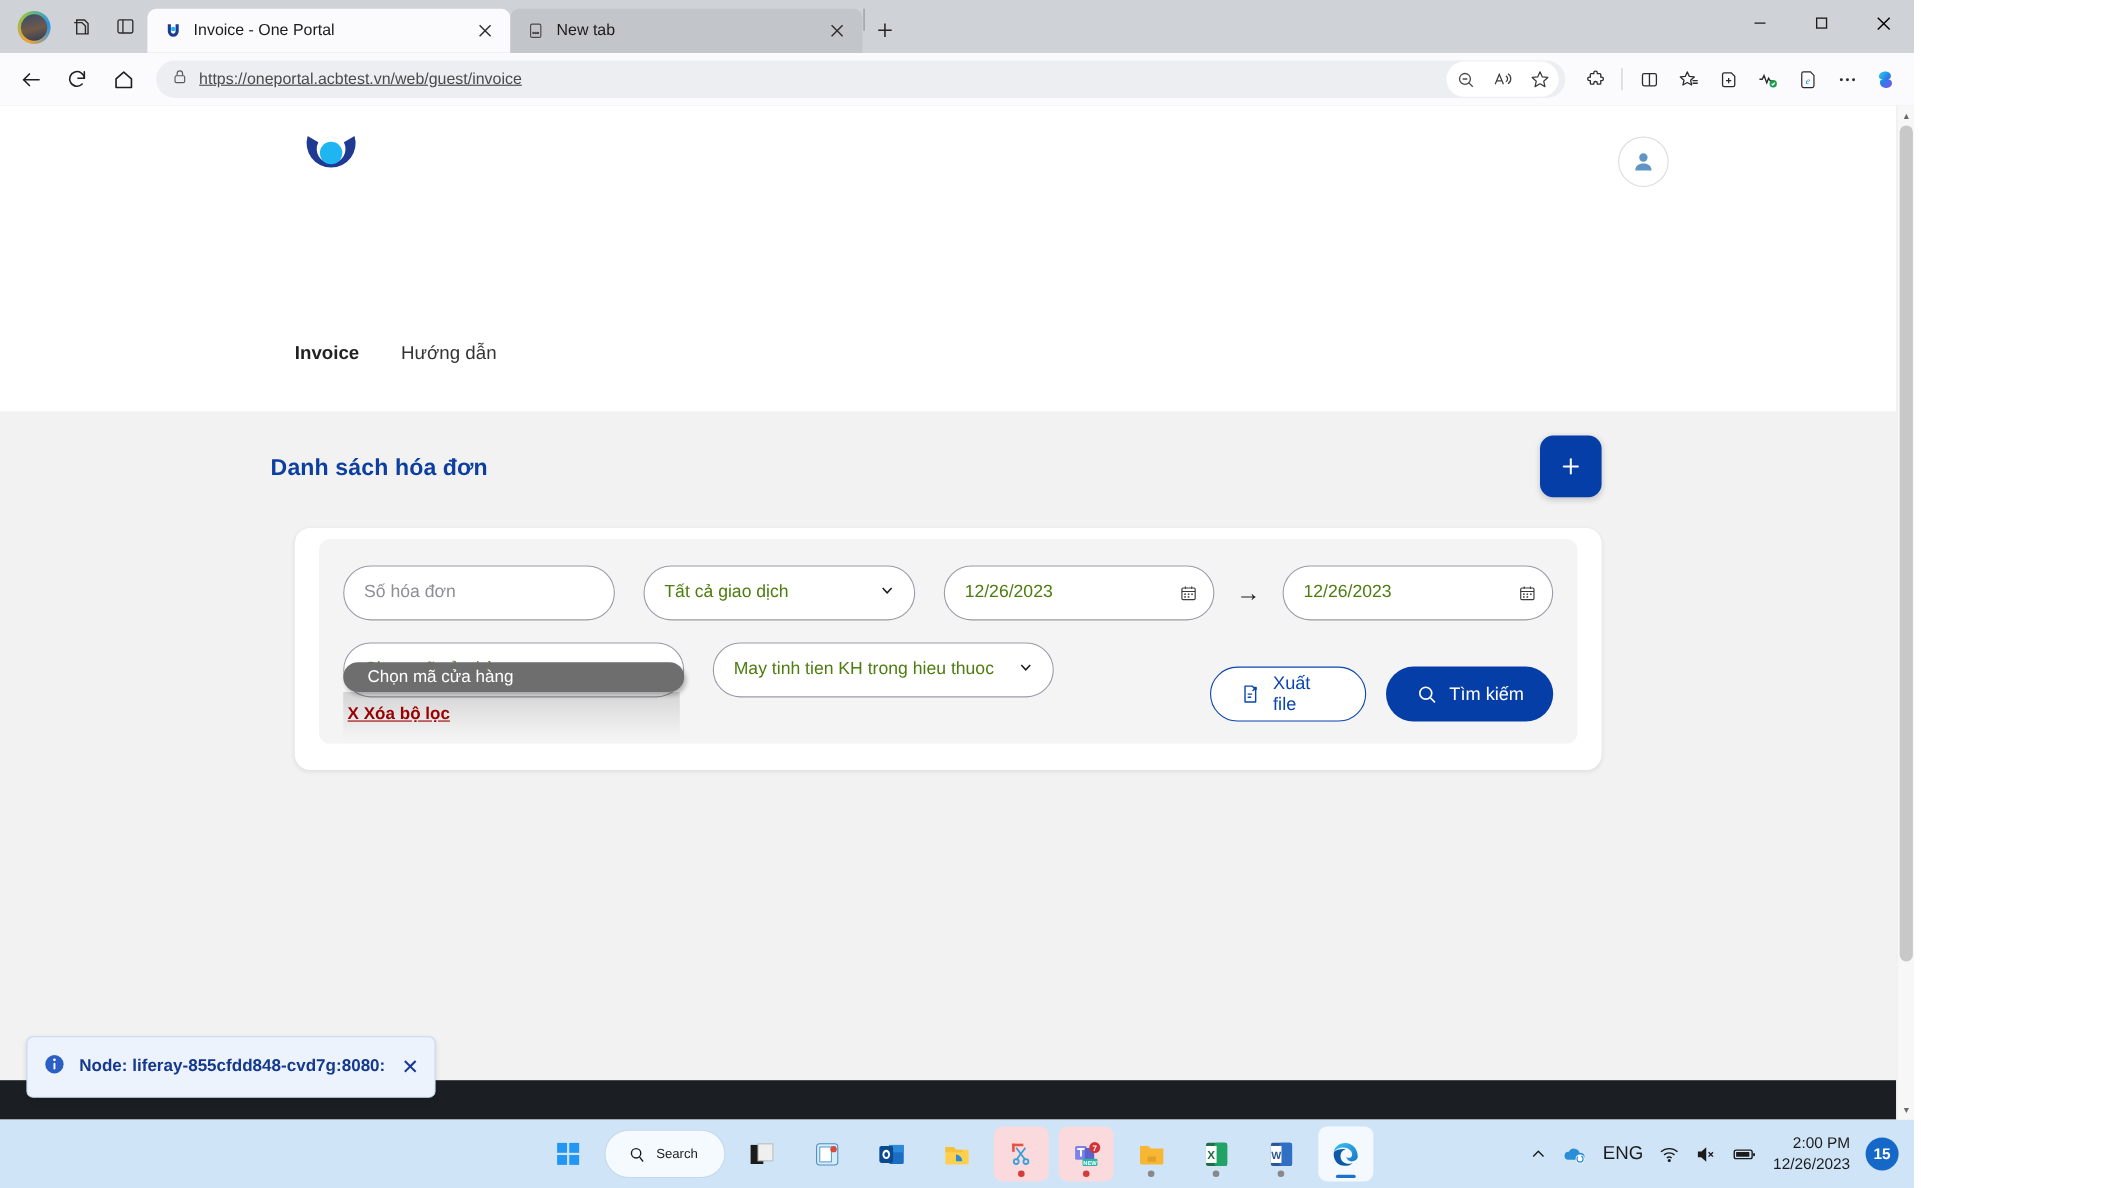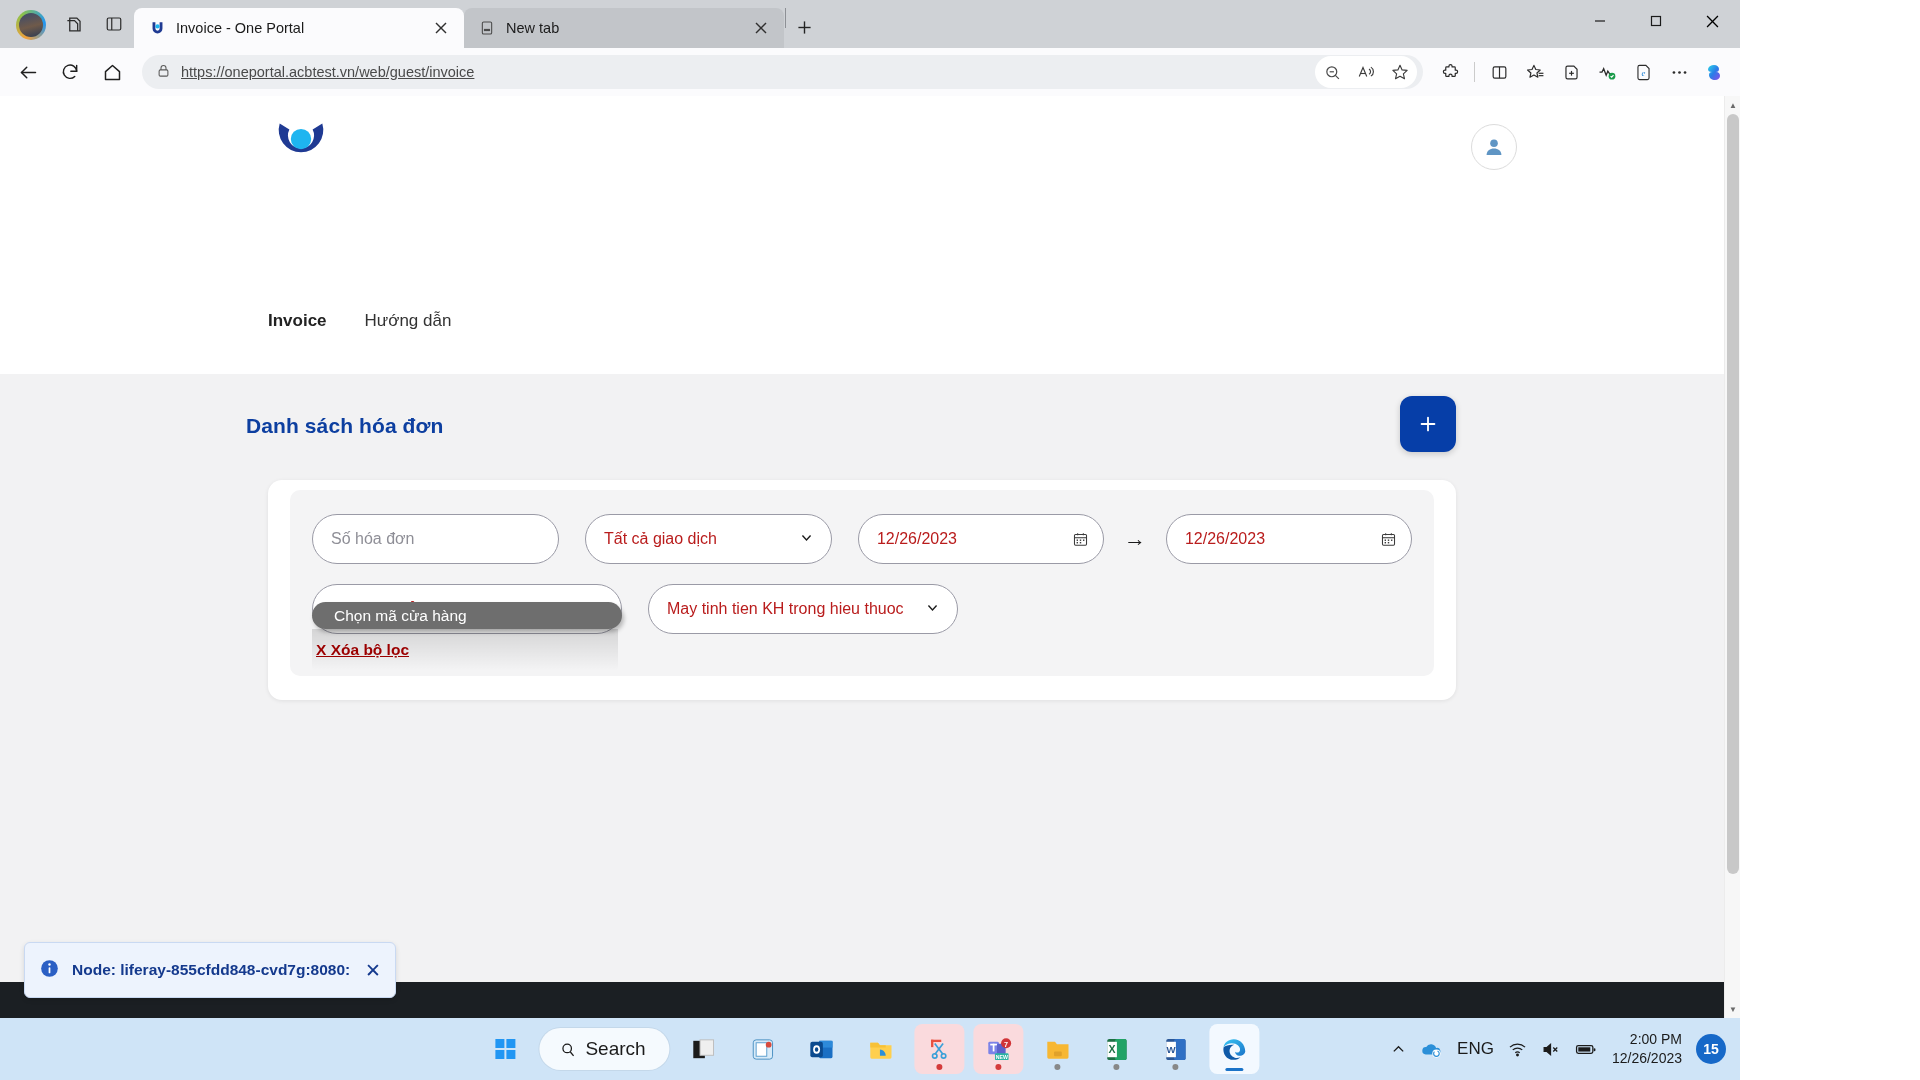--- a/index.html
+++ b/index.html
@@ -106,21 +106,21 @@
     padding: 10px 22px 24px 22px;
   }
   .filterbox { background: #f4f4f5; border-radius: 10px; padding: 24px 22px 22px 22px; position:relative; }
 
   .frow { display: flex; align-items: center; gap: 26px; margin-bottom: 20px; }
   .frow:last-child { margin-bottom: 0; }
 
   .fld {
     height: 50px; border: 1px solid #9a9aa6; border-radius: 25px;
     background: #fff; display: flex; align-items: center;
-    padding: 0 18px; font-size: 16px; color: #b91c1c; position: relative;
+    padding: 0 18px; font-size: 16px; color: #4d7c0f; position: relative;
   }
   .fld.ph { color: #8e8e96; }
   .fld.w310 { width: 310px; }
   .fld.w310 .caret { margin-left:auto; }
   .fld.w295 { width: 310px; }
   .fld.date { width: 310px; padding-right: 14px; }
   .fld .val { white-space: nowrap; overflow:hidden; text-overflow:ellipsis; }
   .cal-ico { margin-left: auto; display:flex;align-items:center; }
   .arrow-between { font-size: 22px; color: #1b1b1b; margin: 0 -6px; }
 
@@ -177,21 +177,21 @@
   }
   .tb-center { position:absolute; left:50%; transform: translateX(-50%); display:flex; align-items:center; gap: 9px; }
   .tb-app { width: 50px;height:50px;border-radius:8px;display:flex;align-items:center;justify-content:center;cursor:pointer;position:relative; }
   .tb-app.hl { background: #fadadd; }
   .dot { position:absolute;bottom:4px;left:50%;transform:translateX(-50%);width:6px;height:6px;border-radius:50%; }
   .dot.red { background:#d43b3b; }
   .dot.grey { background:#888; }
   .bar-active { position:absolute;bottom:3px;left:50%;transform:translateX(-50%);width:18px;height:3px;border-radius:2px;background:#1a73c8; }
   .searchpill {
     height: 42px; background: #f5fafe; border-radius: 21px; display:flex; align-items:center;
-    gap: 9px; padding: 0 24px 0 20px; font-size: 19px; color:#1b1b1b; cursor:pointer;
+    gap: 9px; padding: 0 24px 0 20px; font-size: 12px; color:#1b1b1b; cursor:pointer;
     box-shadow: 0 0 0 1px rgba(0,0,0,.05);
   }
   .tray { position:absolute; right: 14px; display:flex; align-items:center; gap: 14px; }
   .tray-ico { display:flex;align-items:center;justify-content:center;cursor:pointer; }
   .clock { font-size: 14px; color:#1b1b1b; line-height:1.35; text-align:right; cursor:pointer; }
   .notifbadge { width:30px;height:30px;border-radius:50%;background:#1668c8;color:#fff;display:flex;align-items:center;justify-content:center;font-size:14px;font-weight:600;cursor:pointer; }
 </style>
 </head>
 <body>
 
@@ -494,20 +494,39 @@
               </div>
             </div>
 
             <div class="dd-shadow"></div>
             <div class="dropdown-open">
               <div class="dd-opt">Chọn mã cửa hàng</div>
             </div>
 
             <div class="clearfilter">X Xóa bộ lọc</div>
 
+            <div class="actbtns">
+              <div class="btn outline">
+                <svg width="20" height="20" viewBox="0 0 24 24" fill="none" stroke="#0b45b0" stroke-width="1.6" stroke-linejoin="round">
+                    <path d="M6 3h8l4 4v14H6z"></path>
+                    <line x1="9" y1="12" x2="14" y2="12"></line>
+                    <line x1="9" y1="15.5" x2="13" y2="15.5"></line>
+                    <path d="M14.5 8.5 18.5 4.5"></path>
+                    <polyline points="15.5,4.5 18.5,4.5 18.5,7.5"></polyline>
+                  </svg>
+                <span>Xuất file</span>
+              </div>
+              <div class="btn primary">
+                <svg width="20" height="20" viewBox="0 0 24 24" fill="none" stroke="#fff" stroke-width="1.8">
+                    <circle cx="11" cy="11" r="6.5"></circle>
+                    <line x1="16" y1="16" x2="21" y2="21"></line>
+                  </svg>
+                <span>Tìm kiếm</span>
+              </div>
+            </div>
           </div>
         </div>
 
         <div class="toast">
           <span>
             <svg width="21" height="21" viewBox="0 0 24 24">
                 <circle cx="12" cy="12" r="9.5" fill="#2b5fc4"></circle>
                 <rect x="11" y="10.5" width="2" height="7" fill="#fff" rx="1"></rect>
                 <circle cx="12" cy="7.4" r="1.4" fill="#fff"></circle>
               </svg>

